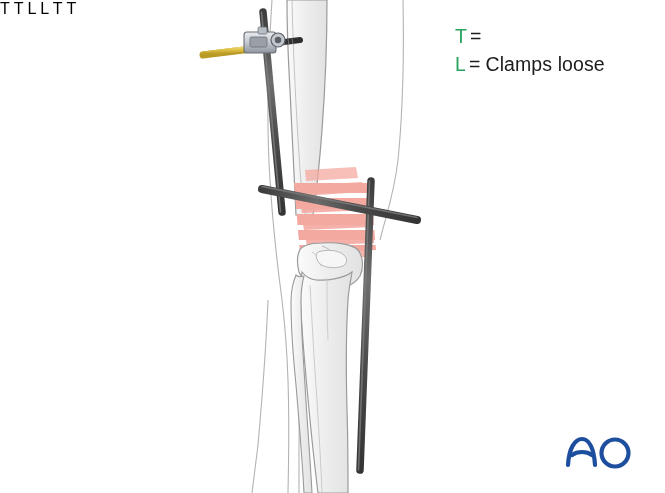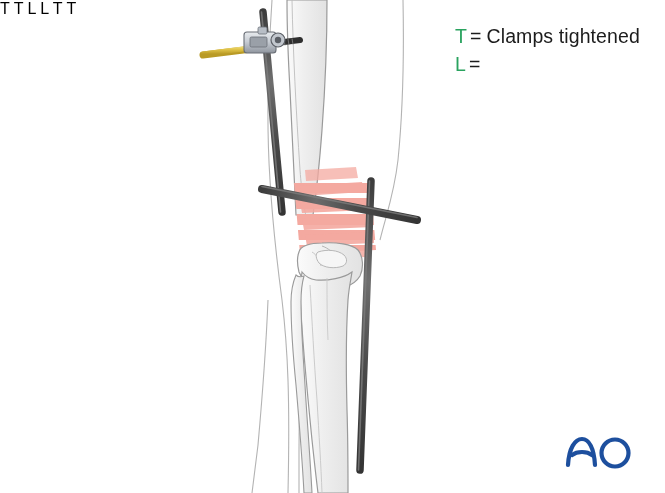--- a/index.html
+++ b/index.html
@@ -262,25 +262,25 @@
       <text x="373" y="327">T</text>
       <text x="369" y="445">T</text>
     </g>
   
 
   
   <div class="legend">
     <div class="legend-row">
       <span class="legend-key">T</span>
       <span class="legend-eq">=</span>
-      <span class="legend-text">Clamps tightened</span>
     </div>
     <div class="legend-row">
       <span class="legend-key">L</span>
       <span class="legend-eq">=</span>
+      <span class="legend-text">Clamps loose</span>
     </div>
   </div>
 
   
   <svg class="ao-logo" viewBox="0 0 70 40" xmlns="http://www.w3.org/2000/svg">
     <g fill="none" stroke="#1d4f9e" stroke-width="4.2" stroke-linecap="round" stroke-linejoin="round">
       <path d="M5 33 C6 16 12 7 19 7 C26 7 31 16 32 33"></path>
       <path d="M9 23 C14 19 24 19 29 23"></path>
       <circle cx="52" cy="21" r="13.5"></circle>
     </g>

